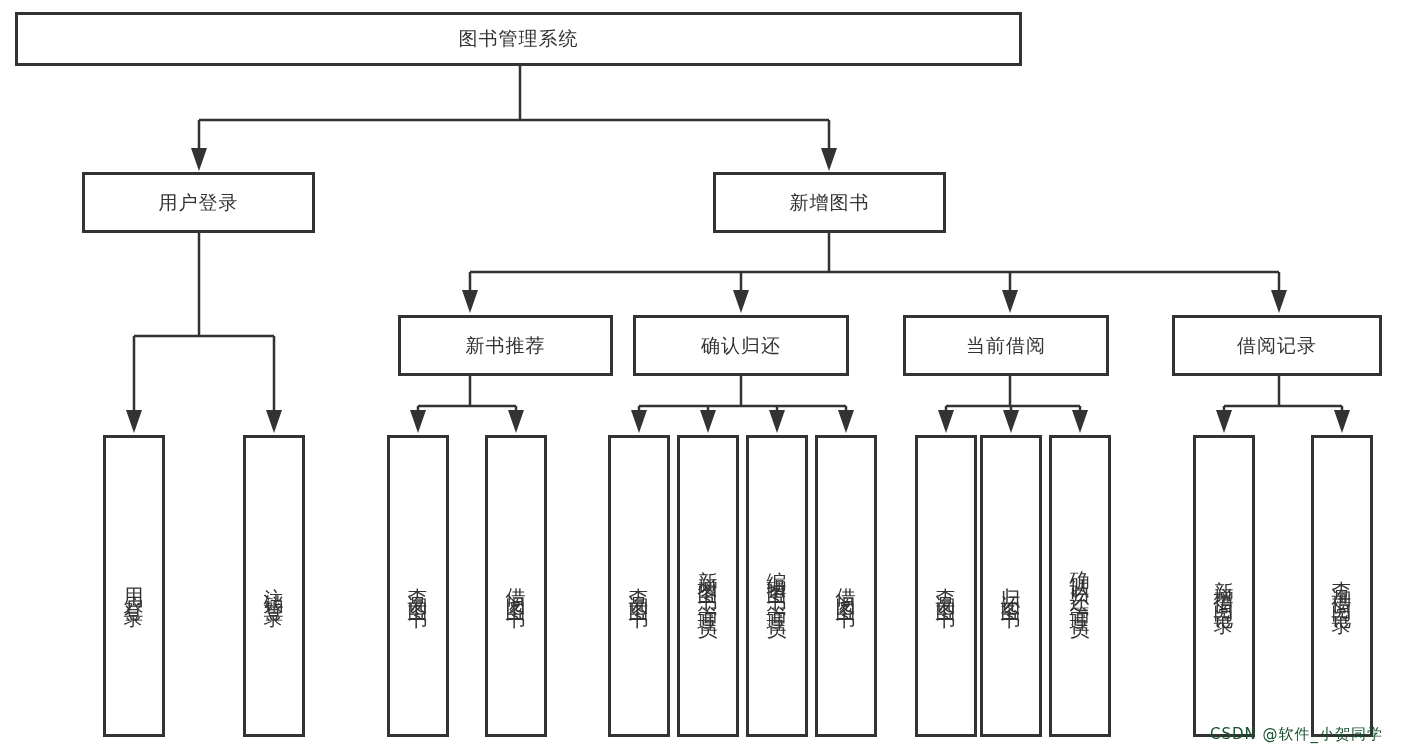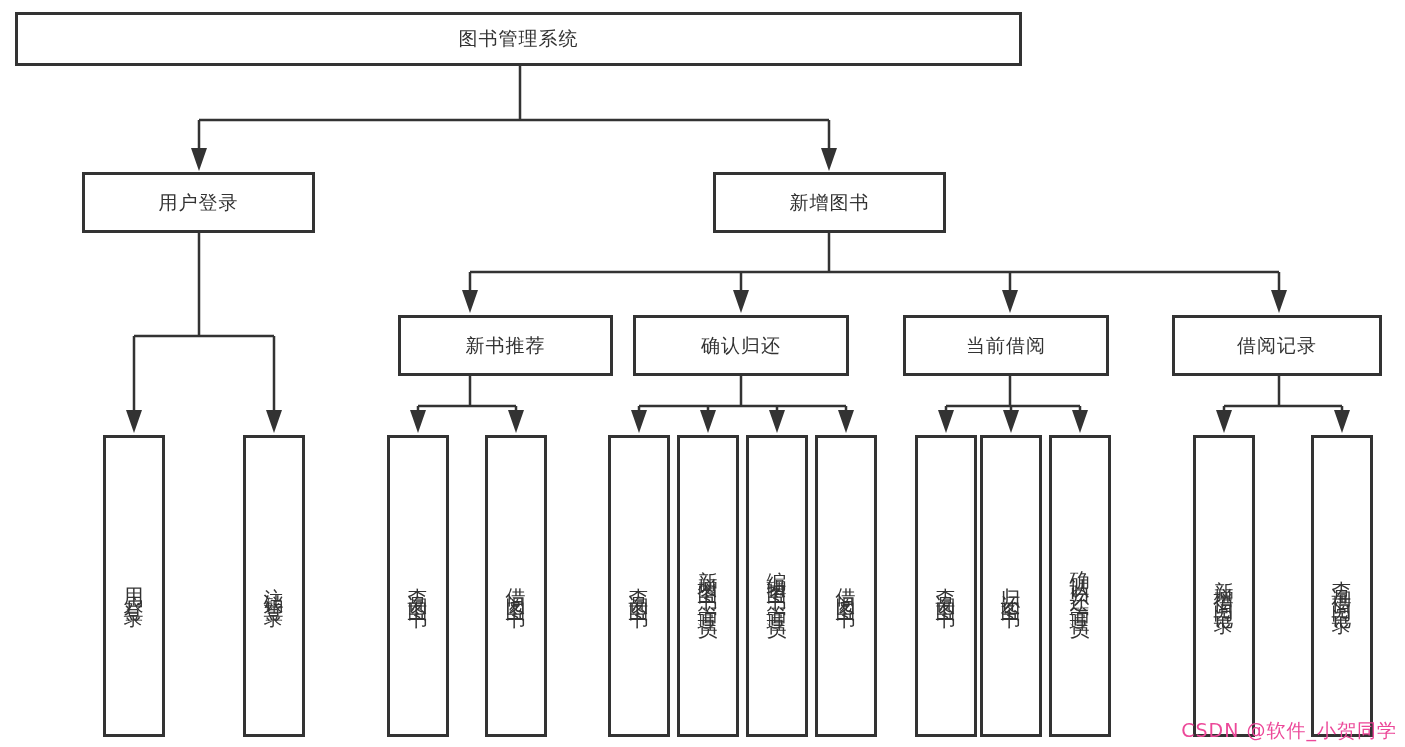--- a/index.html
+++ b/index.html
@@ -69,24 +69,24 @@
   .l6  { left: 677px; }
   .l7  { left: 746px; }
   .l8  { left: 815px; }
   .l9  { left: 915px; }
   .l10 { left: 980px; }
   .l11 { left: 1049px; }
   .l12 { left: 1193px; }
   .l13 { left: 1311px; }
   .watermark {
     position: absolute;
-    right: 8px;
+    right: 22px;
     bottom: 3px;
-    font-size: 19px;
-    color: #ec4899;
+    font-size: 15px;
+    color: #14532d;
     letter-spacing: 1px;
     white-space: nowrap;
   }
   .line { stroke: #333333; stroke-width: 2.5; fill: none; }
   .arrow { fill: #333333; stroke: none; }
 </style>
 </head>
 <body>
 
 <div id="stage">

